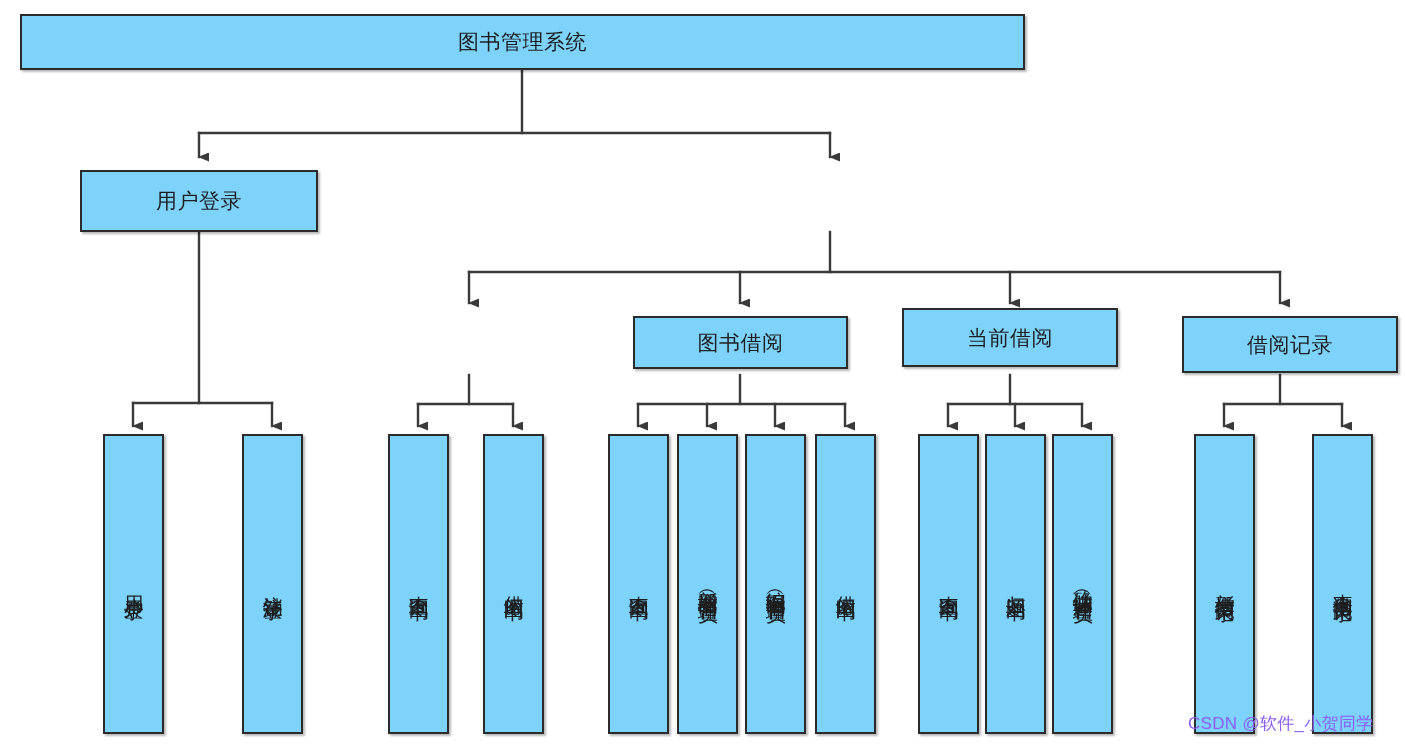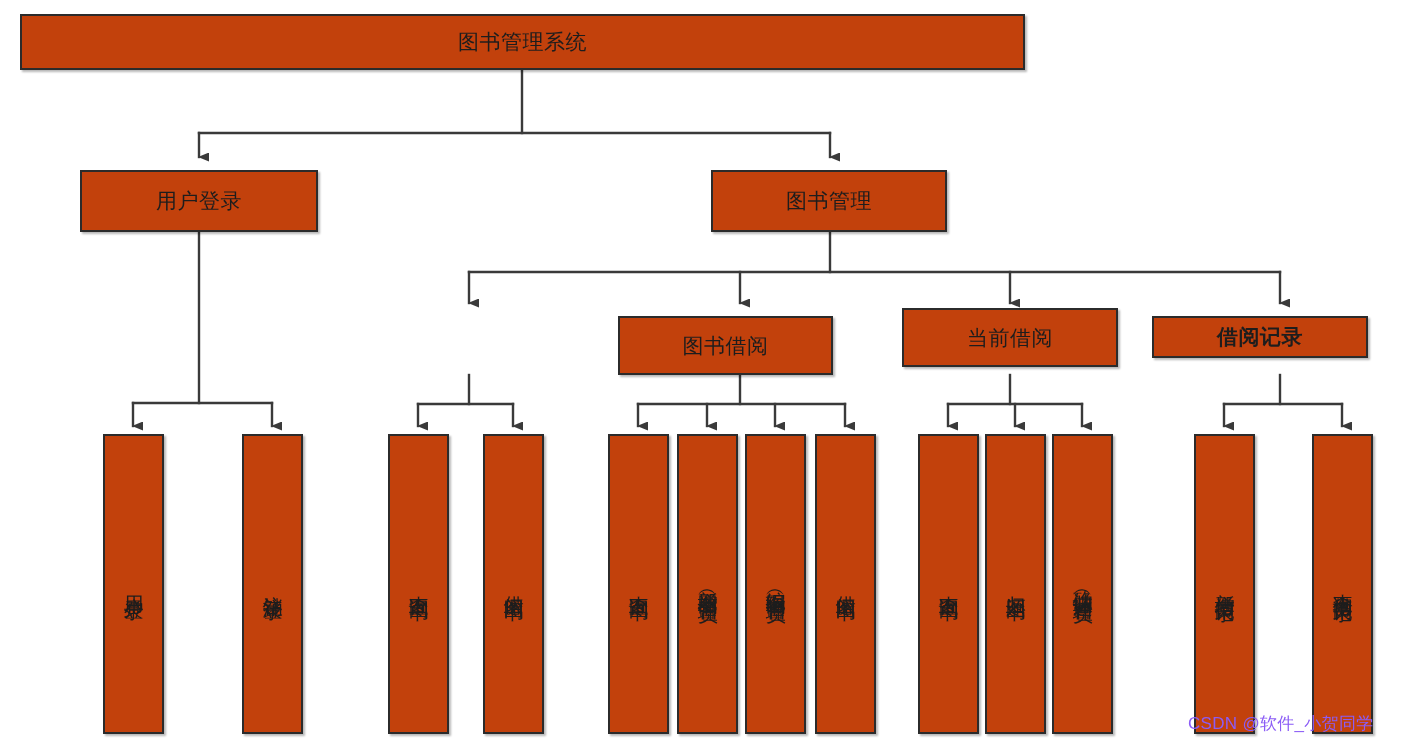--- a/index.html
+++ b/index.html
@@ -22,21 +22,21 @@
     position: absolute;
     left: 0;
     top: 0;
     width: 1405px;
     height: 747px;
     pointer-events: none;
   }
   .node {
     position: absolute;
     box-sizing: border-box;
-    background: #c2410c;
+    background: #7dd3fc;
     border: 2px solid #2b2b2b;
     box-shadow: 2px 2px 2px rgba(0,0,0,0.28);
     display: flex;
     align-items: center;
     justify-content: center;
     color: #1d1d1d;
     z-index: 2;
   }
   .node-label {
     display: block;
@@ -133,34 +133,31 @@
   </svg>
 
   <div class="node h root" style="left:20px; top:14px; width:1005px; height:56px;">
     <span class="node-label">图书管理系统</span>
   </div>
 
   <div class="node h" style="left:80px; top:170px; width:238px; height:62px;">
     <span class="node-label">用户登录</span>
   </div>
 
-  <div class="node h" style="left:711px; top:170px; width:236px; height:62px;">
-    <span class="node-label">图书管理</span>
-  </div>
-
-
-  <div class="node h" style="left:618px; top:316px; width:215px; height:59px;">
+
+
+  <div class="node h" style="left:633px; top:316px; width:215px; height:53px;">
     <span class="node-label">图书借阅</span>
   </div>
 
   <div class="node h" style="left:902px; top:308px; width:216px; height:59px;">
     <span class="node-label">当前借阅</span>
   </div>
 
-  <div class="node h" style="left:1152px; top:316px; width:216px; height:42px;font-weight:bold;">
+  <div class="node h" style="left:1182px; top:316px; width:216px; height:57px;">
     <span class="node-label">借阅记录</span>
   </div>
 
   <div class="node v" style="left:103px; top:434px; width:61px; height:300px;">
     <span class="node-label">用户登录</span>
   </div>
 
   <div class="node v" style="left:242px; top:434px; width:61px; height:300px;">
     <span class="node-label">注销登录</span>
   </div>

